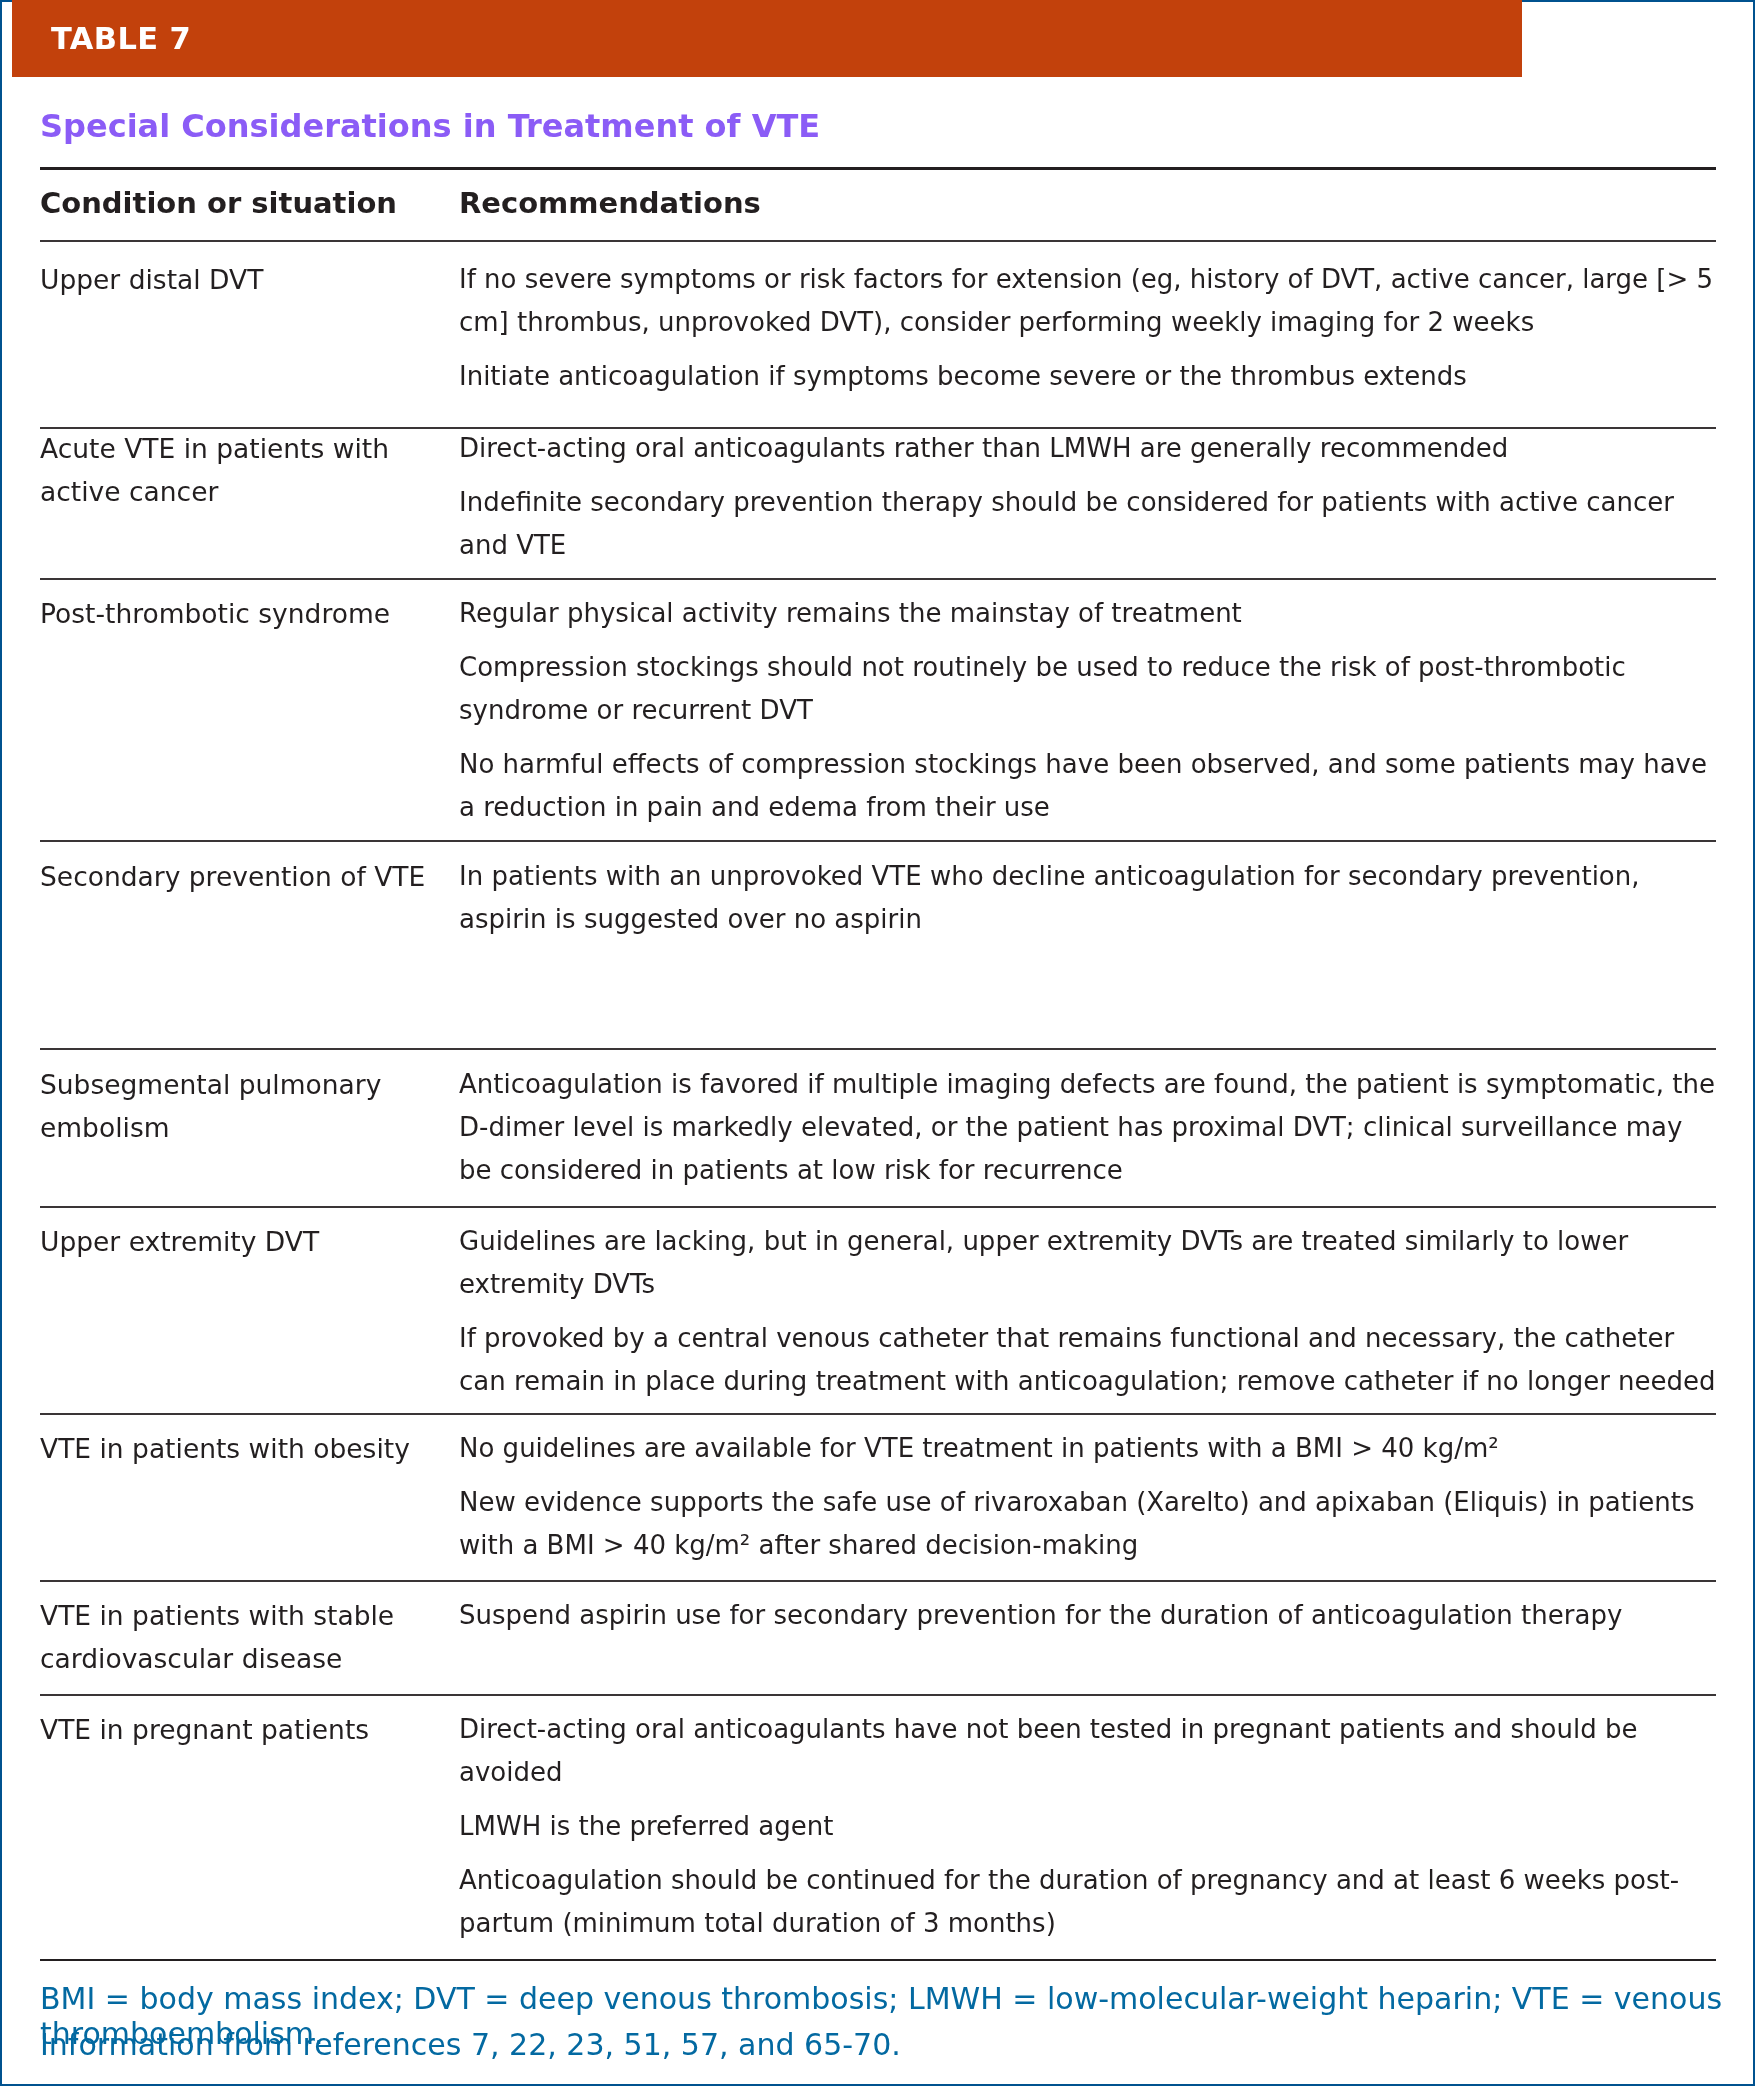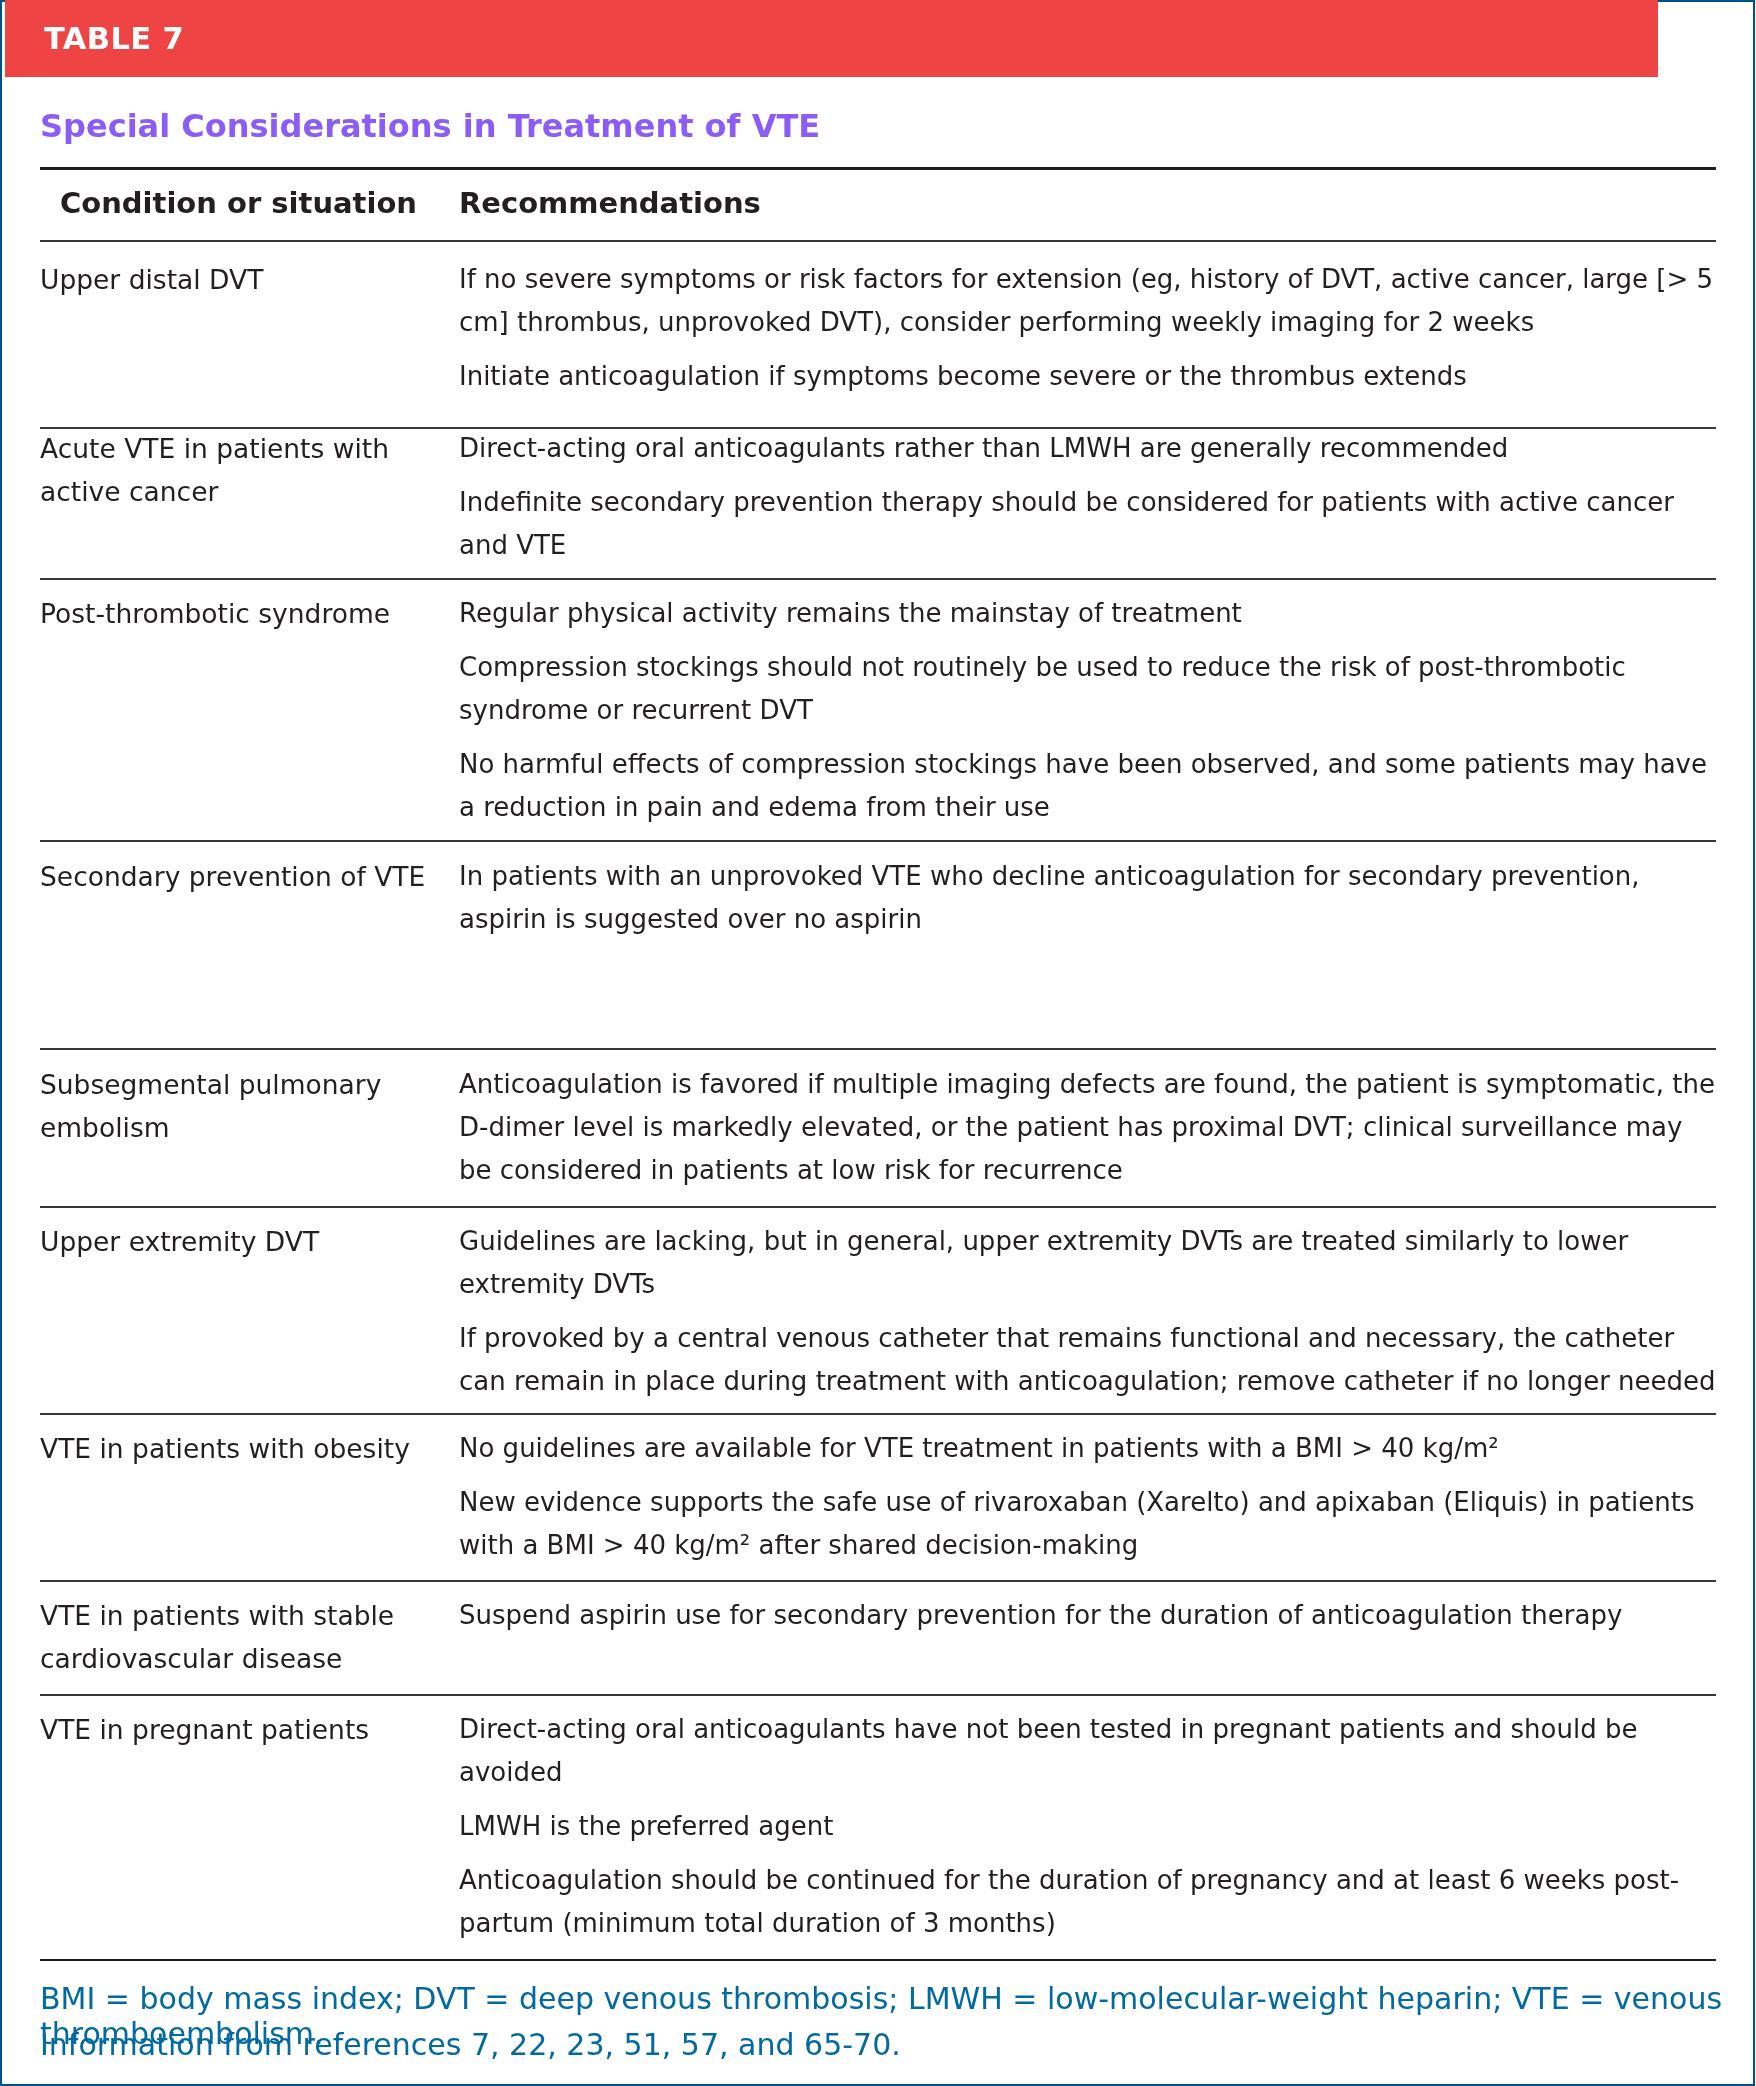--- a/index.html
+++ b/index.html
@@ -1,27 +1,27 @@
 <!DOCTYPE html>
 <html style="font-size:13px"><head>
 <meta charset="utf-8">
 <style>
   html, body { margin:0; padding:0; background:#ffffff; }
   body { width:1756px; height:2087px; position:relative; overflow:hidden;
          font-family:"DejaVu Sans", sans-serif; color:#231f20; }
   .frame { position:absolute; left:0; top:0; width:1751px; height:2082px;
            border:2.4px solid #00528f; box-sizing:content-box; }
-  .band { position:absolute; left:5px; top:0; width:1653px; height:77px; background:#ef4444; }
+  .band { position:absolute; left:12px; top:0; width:1510px; height:77px; background:#c2410c; }
   .band-label { position:absolute; left:39px; top:21px; color:#ffffff;
                 font-size:30.5px; font-weight:bold; letter-spacing:0.4px; }
   .title { position:absolute; left:40px; top:107px; font-size:32px; font-weight:bold; color:#8b5cf6; }
   .rule-thick { position:absolute; left:40px; width:1676px; height:3.2px; background:#231f20; }
   .rule { position:absolute; left:40px; width:1676px; height:1.6px; background:#3a3536; }
   .hdr { position:absolute; top:186px; font-size:29px; font-weight:bold; }
-  .hdr.c1 { left:40px;margin-left:20px; } .hdr.c2 { left:459px; }
+  .hdr.c1 { left:40px; } .hdr.c2 { left:459px; }
   .row { position:absolute; left:40px; width:1676px; }
   .cond { position:absolute; left:0; width:401px; font-size:26.5px; line-height:43px; }
   .recs { position:absolute; left:419px; width:1257px; font-size:26px; line-height:43px; }
   .rec { margin:0 0 11.2px 0; }
   .foot { position:absolute; left:40px; font-size:30px; color:#0369a1; }
 </style>
 </head>
 <body>
 
 <div class="frame"></div>

